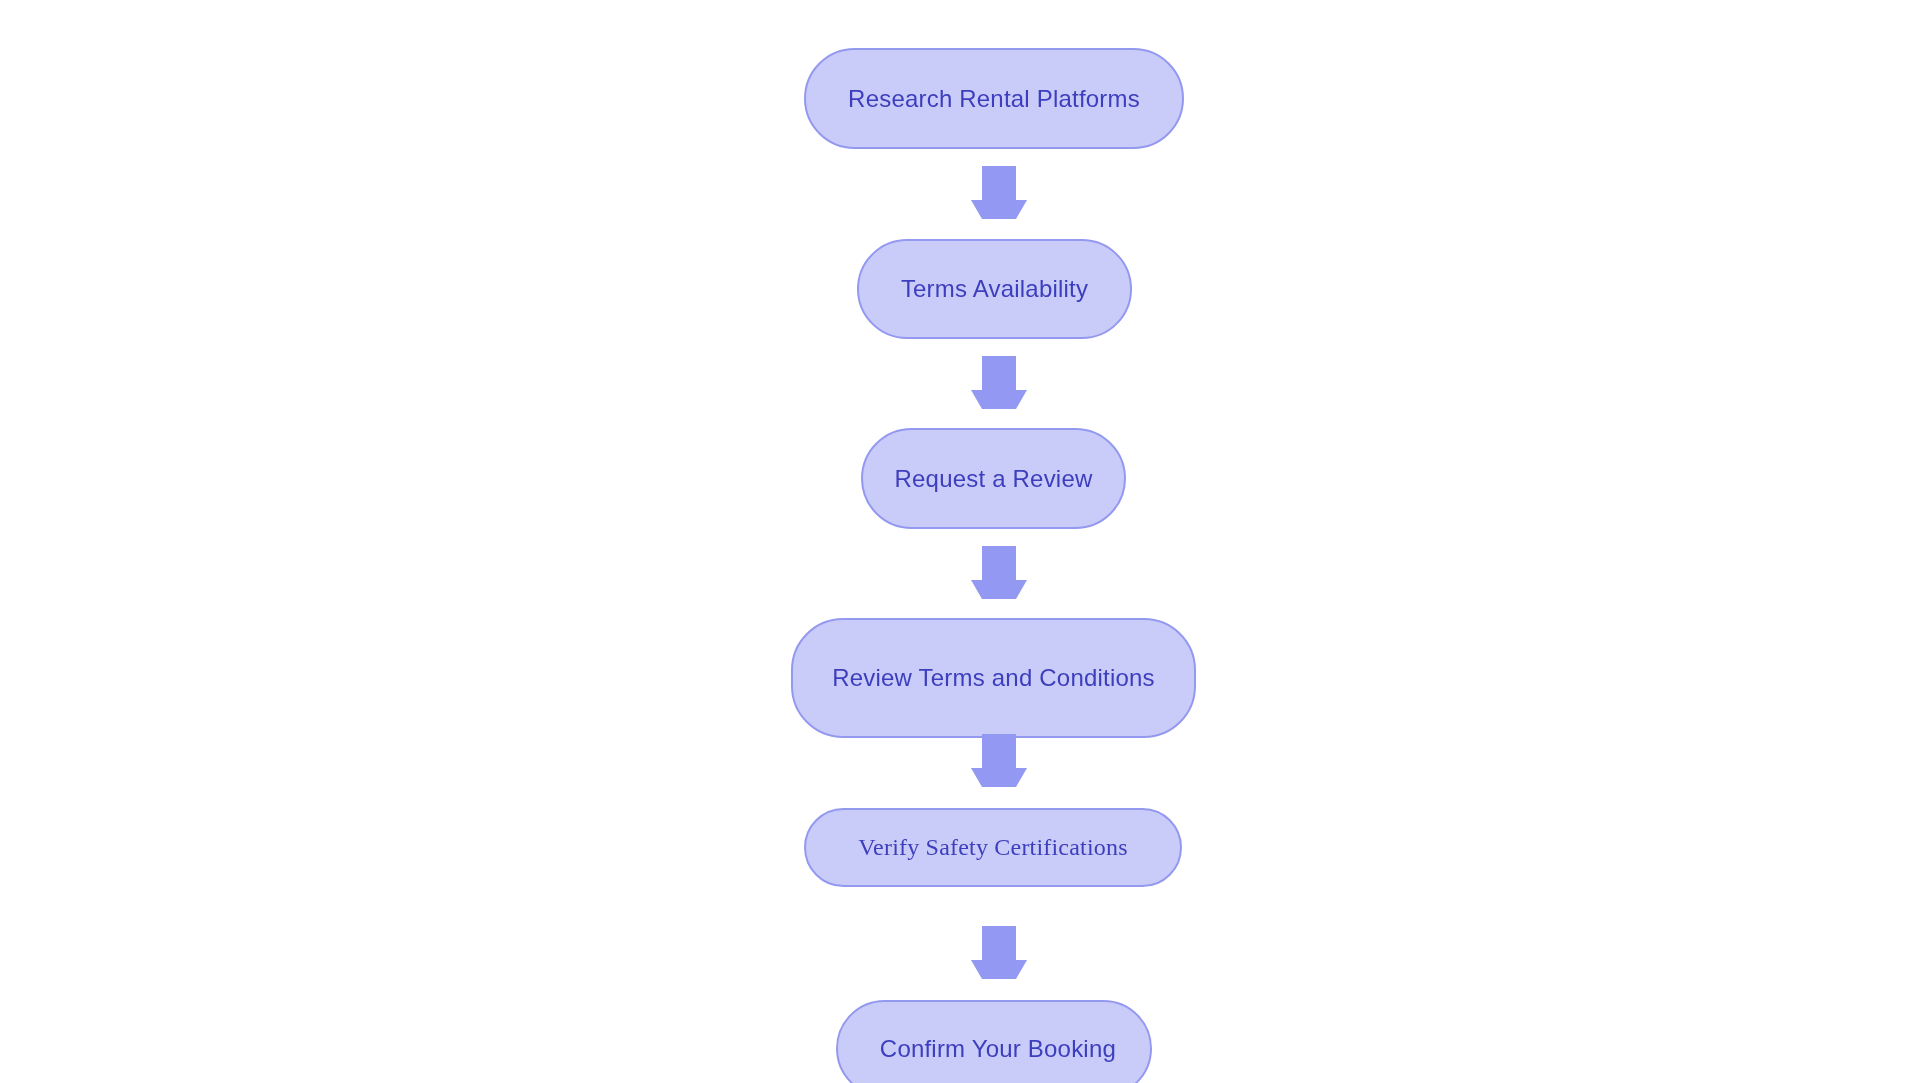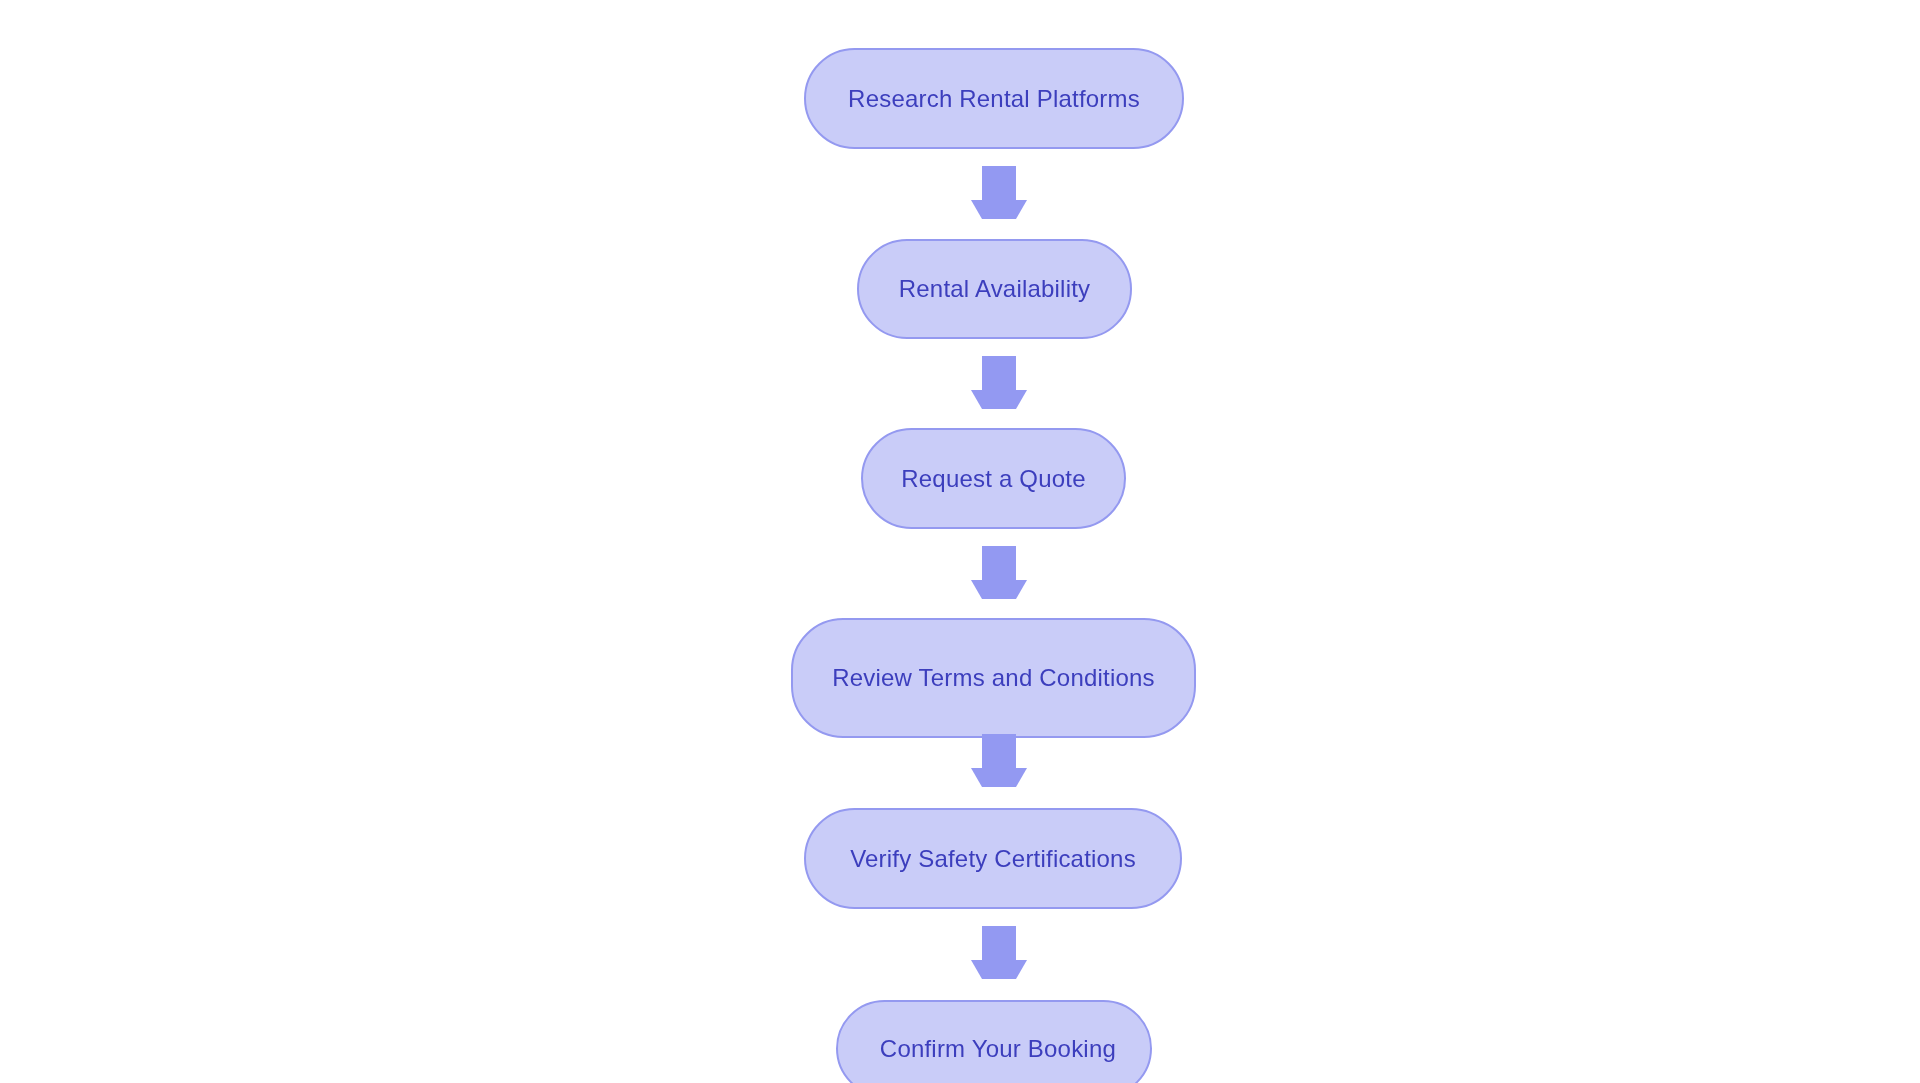--- a/index.html
+++ b/index.html
@@ -36,21 +36,21 @@
     font-weight: 500;
     letter-spacing: 0.2px;
     text-align: center;
     white-space: nowrap;
   }
   
   .n0 { left: 770px; top: 14px;  width: 380px; height: 101px; }
   .n1 { left: 823px; top: 205px; width: 275px; height: 100px; }
   .n2 { left: 827px; top: 394px; width: 265px; height: 101px; }
   .n3 { left: 757px; top: 584px; width: 405px; height: 120px;  }
-  .n4 { left: 770px; top: 774px; width: 378px; height: 101px; }
+  .n4 { left: 770px; top: 774px; width: 378px; height: 79px; font-family: Liberation Serif, serif; }
   .n5 { left: 802px; top: 966px; width: 316px; height: 97px; justify-content: flex-end;  }
 
   .arrow {
     position: absolute;
     left: 948px;          
     width: 24px;
     display: flex;
     flex-direction: column;
     align-items: center;
   }
@@ -81,30 +81,30 @@
   <div class="node n0">
     <span>Research Rental Platforms</span>
   </div>
 
   <div class="arrow a0">
     <div class="shaft"></div>
     <div class="head"></div>
   </div>
 
   <div class="node n1">
-    <span>Rental Availability</span>
+    <span>Terms Availability</span>
   </div>
 
   <div class="arrow a1">
     <div class="shaft"></div>
     <div class="head"></div>
   </div>
 
   <div class="node n2">
-    <span>Request a Quote</span>
+    <span>Request a Review</span>
   </div>
 
   <div class="arrow a2">
     <div class="shaft"></div>
     <div class="head"></div>
   </div>
 
   <div class="node n3">
     <span>Review Terms and Conditions</span>
   </div>

